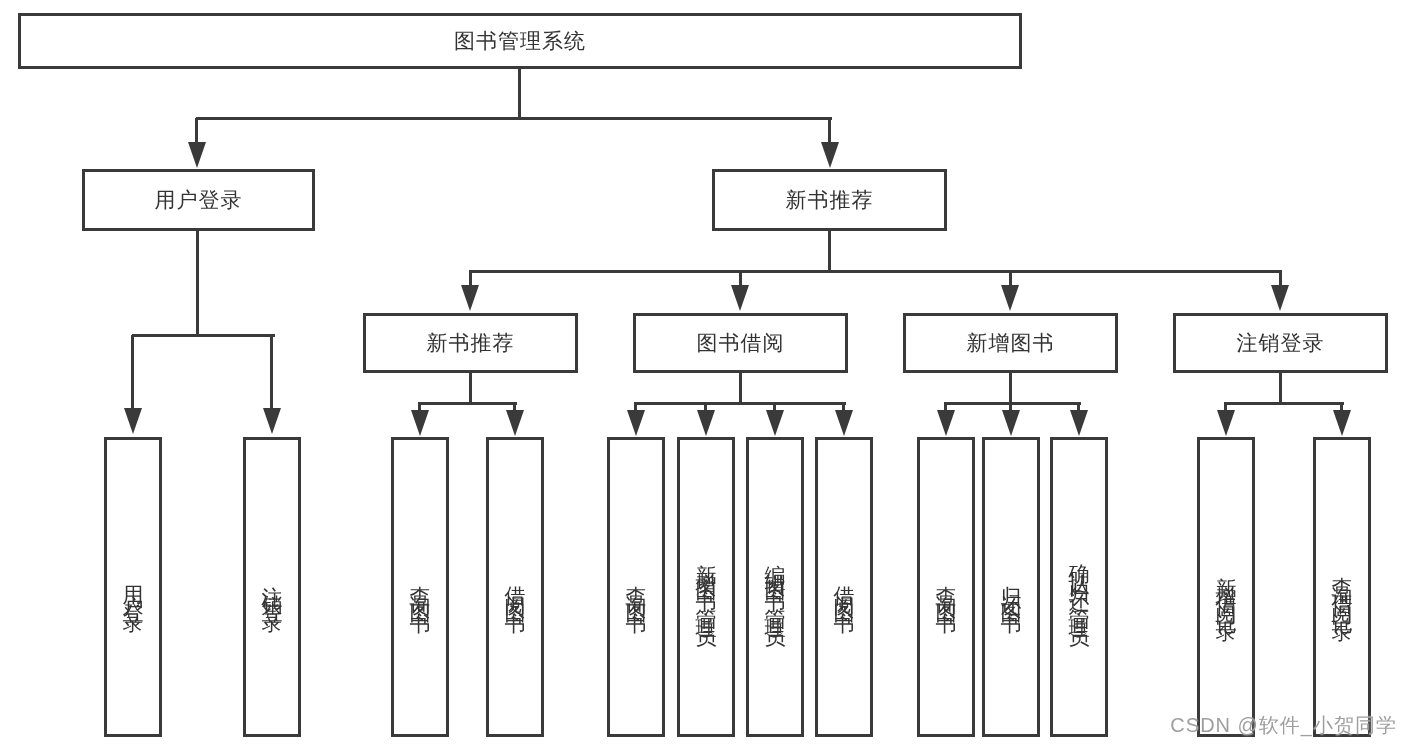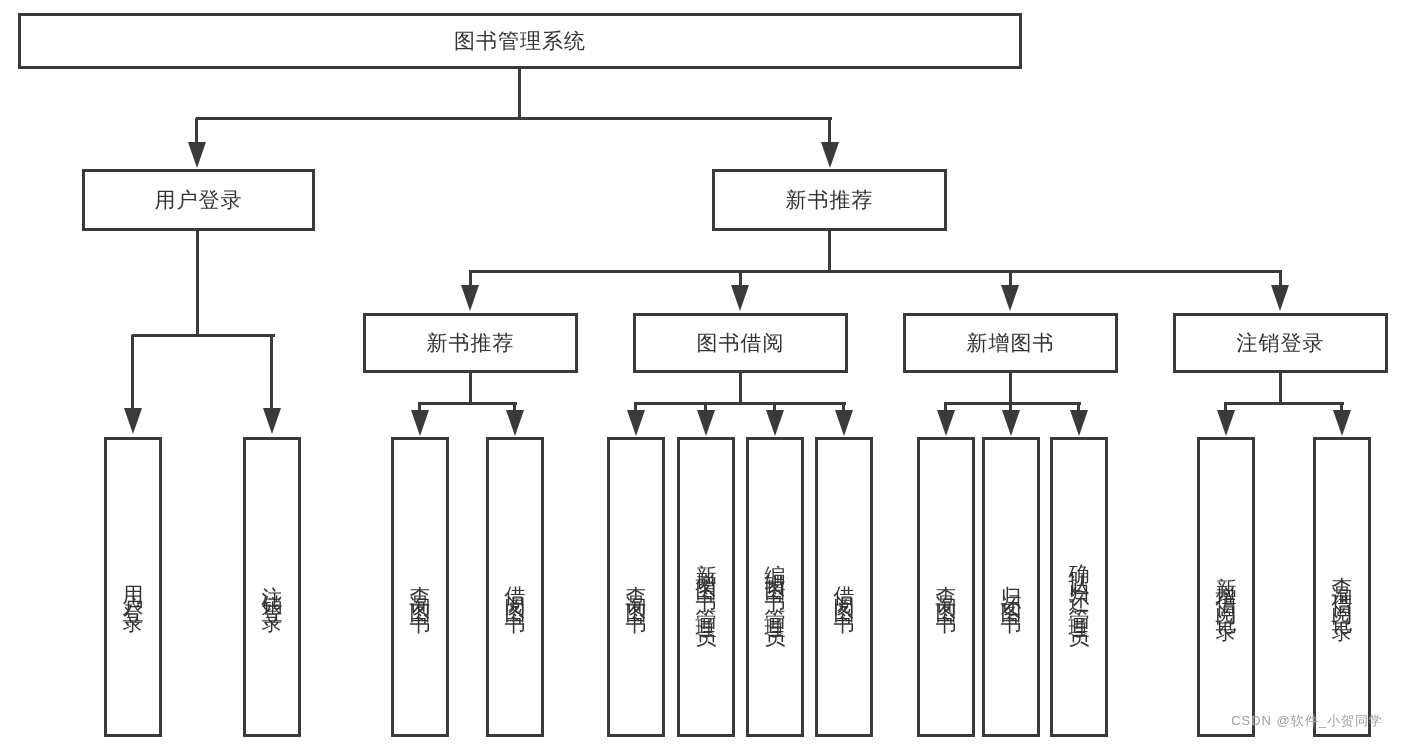--- a/index.html
+++ b/index.html
@@ -34,22 +34,22 @@
   .vline{position:absolute;width:3px;background:var(--line);z-index:1;}
   .hline{position:absolute;height:3px;background:var(--line);z-index:1;}
   .ahead{
     position:absolute;width:0;height:0;z-index:1;
     border-left:9px solid transparent;
     border-right:9px solid transparent;
     border-top:26px solid var(--line);
   }
   #watermark{
     position:absolute;
-    top:712px;right:22px;
-    font-size:13px;
+    top:712px;right:8px;
+    font-size:20px;
     letter-spacing:1px;
     color:#9e9e9e;
     z-index:6;
     text-shadow:0 0 2px rgba(255,255,255,0.7);
   }
 </style>
 </head>
 <body>
 
 <div id="canvas">

